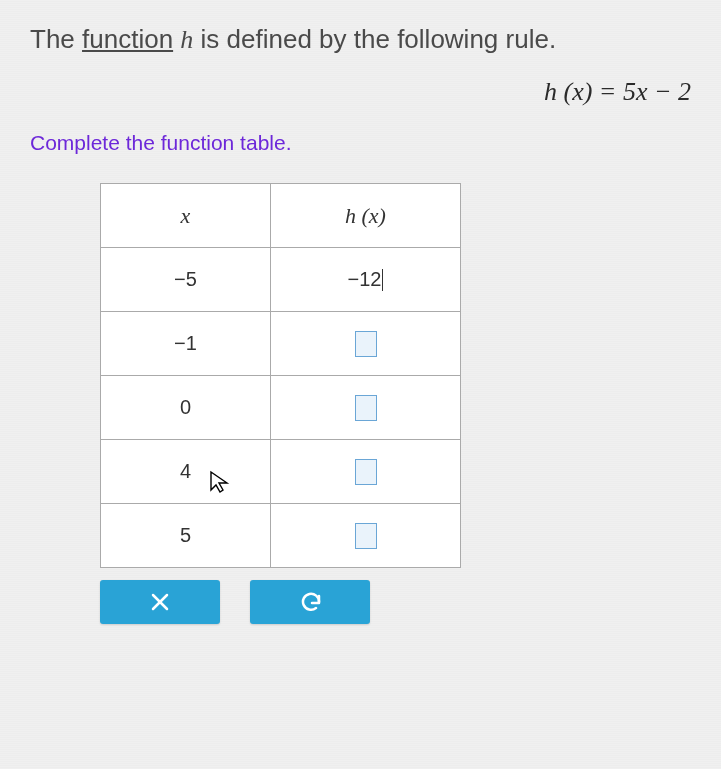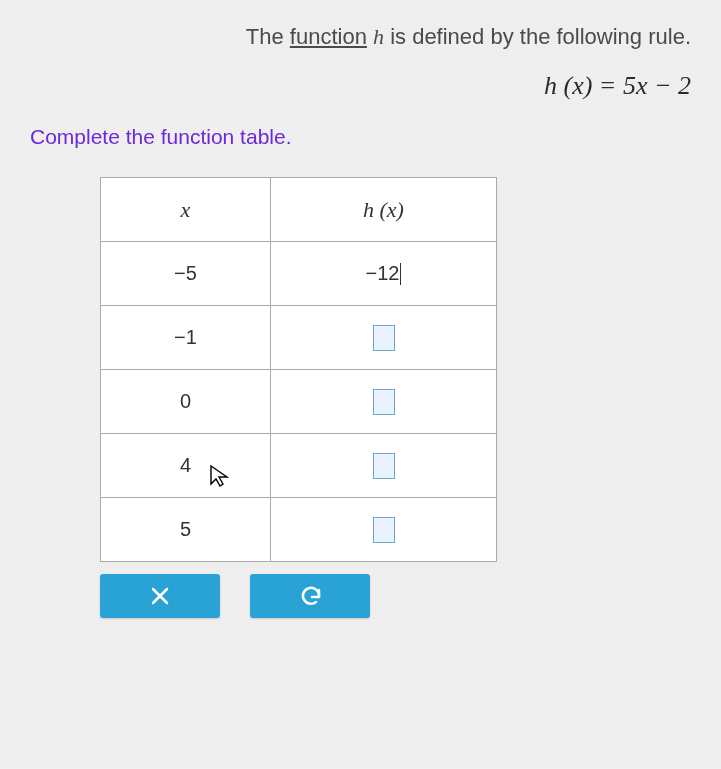--- a/index.html
+++ b/index.html
@@ -6,25 +6,24 @@
     body {
       font-family: Arial, Helvetica, sans-serif;
       background: #f0f0f0;
       background-image:
         repeating-linear-gradient(0deg, rgba(0,0,0,0.012) 0 1px, transparent 1px 2px);
       padding: 20px 30px;
       color: #333;
       width: 721px;
     }
     .intro {
-      font-size: 22px;
+      font-size: 26px;
       line-height: 1.5;
       color: #4a4a4a;
       margin-bottom: 18px;
-      text-align: right;
     }
     .intro .fn-link {
       text-decoration: underline;
       color: #4a4a4a;
     }
     .intro .hvar {
       font-style: italic;
       font-family: "Times New Roman", serif;
     }
     .equation {
@@ -55,21 +54,21 @@
       font-size: 20px;
       color: #333;
     }
     table.ftable th {
       font-weight: normal;
       font-family: "Times New Roman", serif;
       font-style: italic;
       font-size: 22px;
     }
     .col-x { width: 170px; }
-    .col-hx { width: 226px; }
+    .col-hx { width: 190px; }
     .cell-input {
       display: inline-block;
       min-width: 22px;
       height: 26px;
       border: 1px solid #6aa6d6;
       background: #eaf3fb;
       vertical-align: middle;
     }
     .cell-value {
       font-family: Arial, sans-serif;

